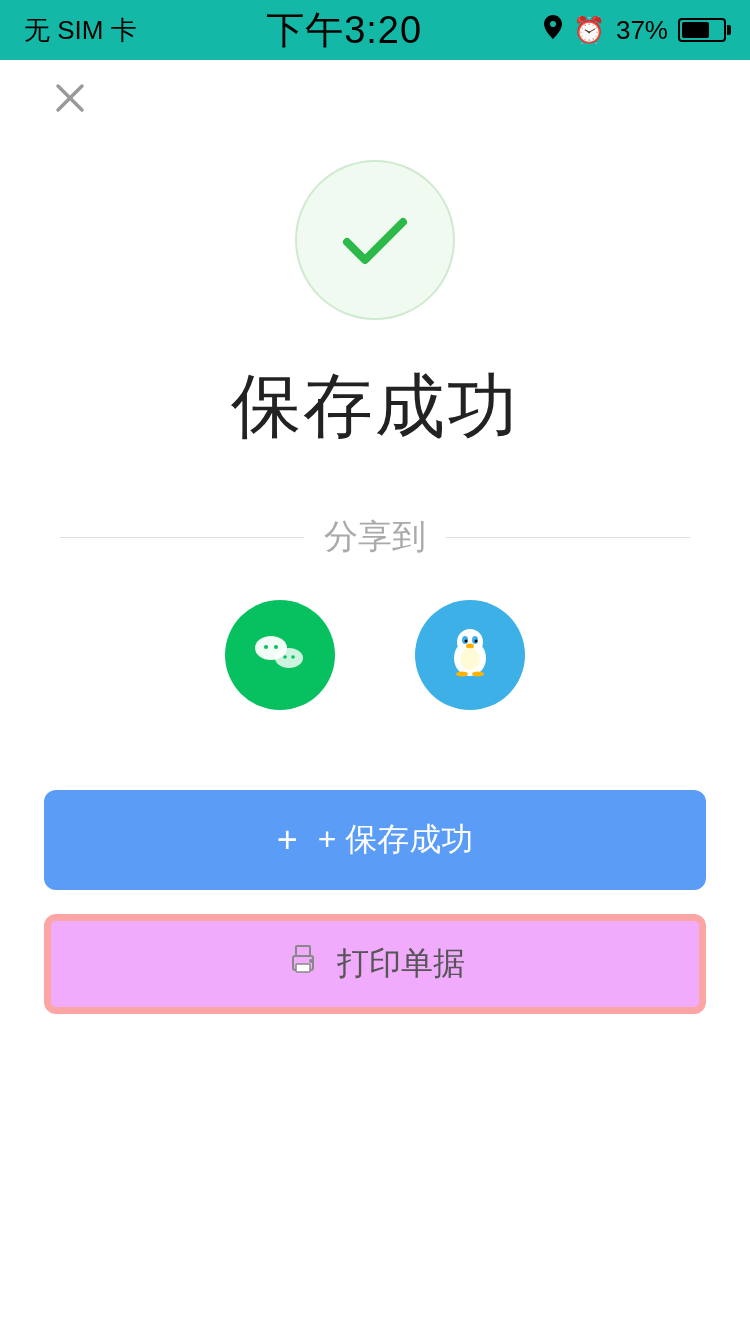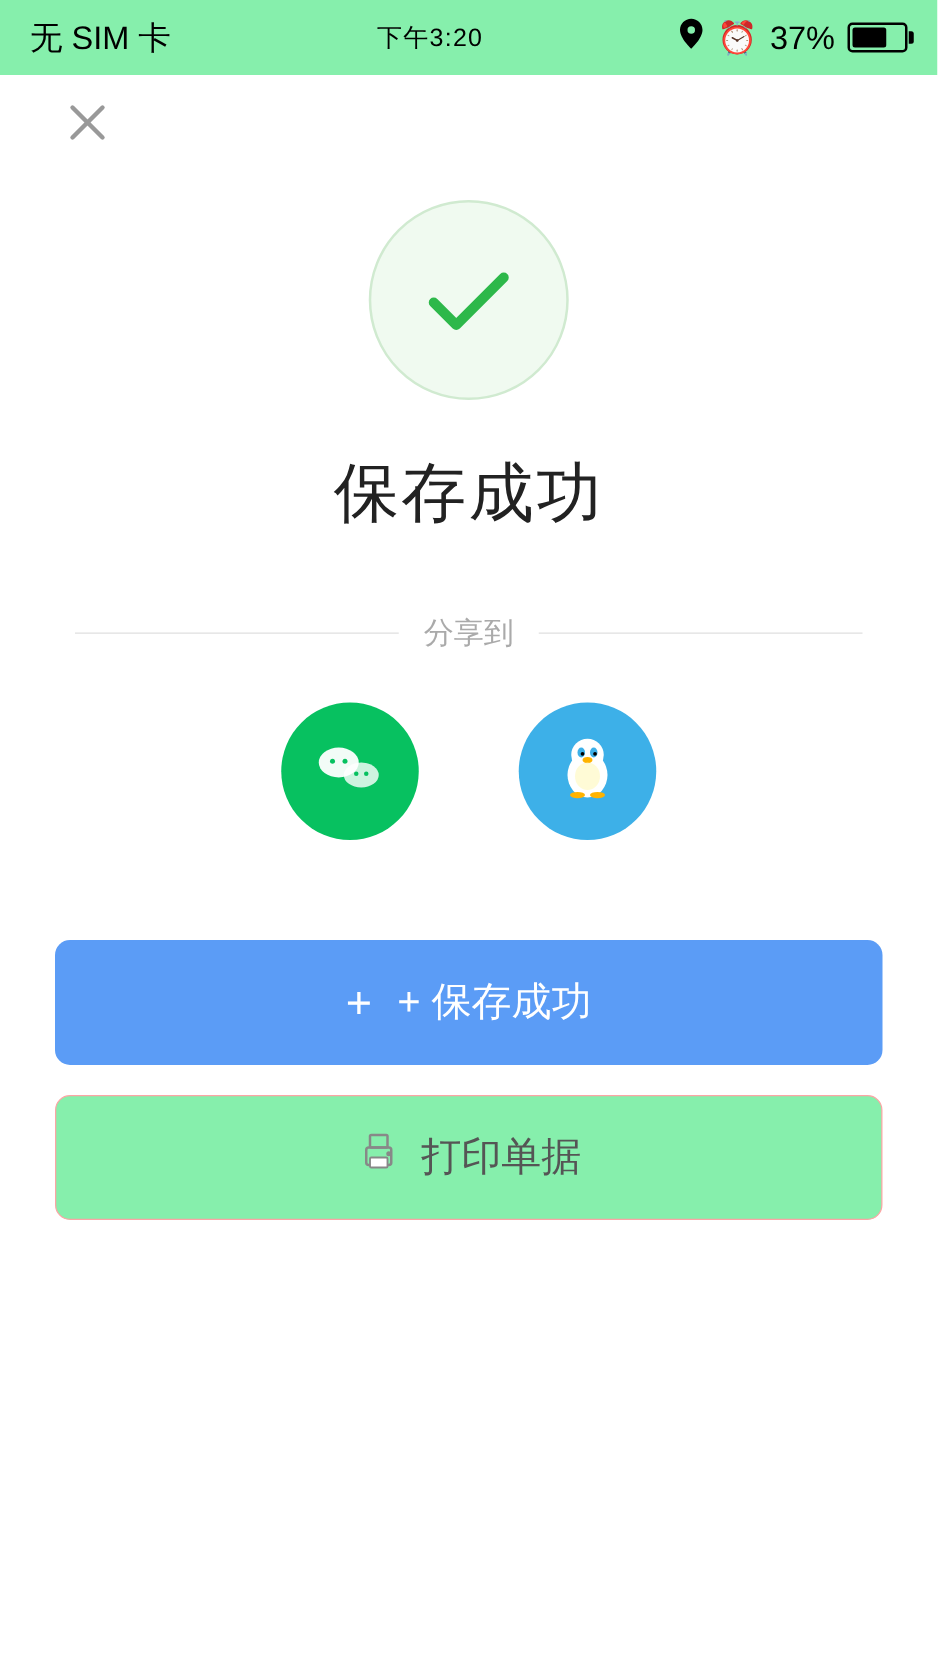--- a/index.html
+++ b/index.html
@@ -12,32 +12,32 @@
     }
 
     
     .status-bar {
       width: 750px;
       height: 60px;
       display: flex;
       align-items: center;
       justify-content: space-between;
       padding: 0 24px;
-      background: #86efac;
+      background: #14b8a6;
     }
     .status-left {
       display: flex;
       align-items: center;
       gap: 10px;
       font-size: 26px;
       color: #000;
       font-weight: 500;
     }
     .status-center {
-      font-size: 20px;
+      font-size: 38px;
       font-weight: 500;
       color: #000;
       letter-spacing: 1px;
     }
     .status-right {
       display: flex;
       align-items: center;
       gap: 10px;
       font-size: 26px;
       color: #000;
@@ -108,42 +108,42 @@
       justify-content: center;
       margin-bottom: 40px;
     }
     .check-icon {
       width: 80px;
       height: 80px;
     }
 
     
     .success-title {
-      font-size: 52px;
+      font-size: 70px;
       font-weight: 500;
       color: #222;
       margin-bottom: 60px;
       letter-spacing: 2px;
     }
 
     
     .share-divider {
       width: 100%;
       display: flex;
       align-items: center;
       padding: 0 60px;
       margin-bottom: 40px;
     }
     .divider-line {
       flex: 1;
       height: 1px;
       background: #e0e0e0;
     }
     .divider-text {
-      font-size: 24px;
+      font-size: 34px;
       color: #aaa;
       padding: 0 20px;
     }
 
     
     .share-icons {
       display: flex;
       gap: 80px;
       margin-bottom: 80px;
       align-items: center;
@@ -179,23 +179,23 @@
       gap: 16px;
       font-size: 32px;
       cursor: pointer;
       border: none;
     }
     .action-btn-primary {
       background: #5b9cf6;
       color: #fff;
     }
     .action-btn-secondary {
-      background: #86efac;
+      background: #f0abfc;
       color: #555;
-      border: 1px solid #fca5a5;
+      border: 7px solid #fca5a5;
     }
   </style>
 </head>
 <body>
 
 <div class="status-bar">
   <div class="status-left">
     <span>无 SIM 卡</span>
     <span>
       <svg viewBox="0 0 34 26" fill="none" xmlns="http://www.w3.org/2000/svg">

